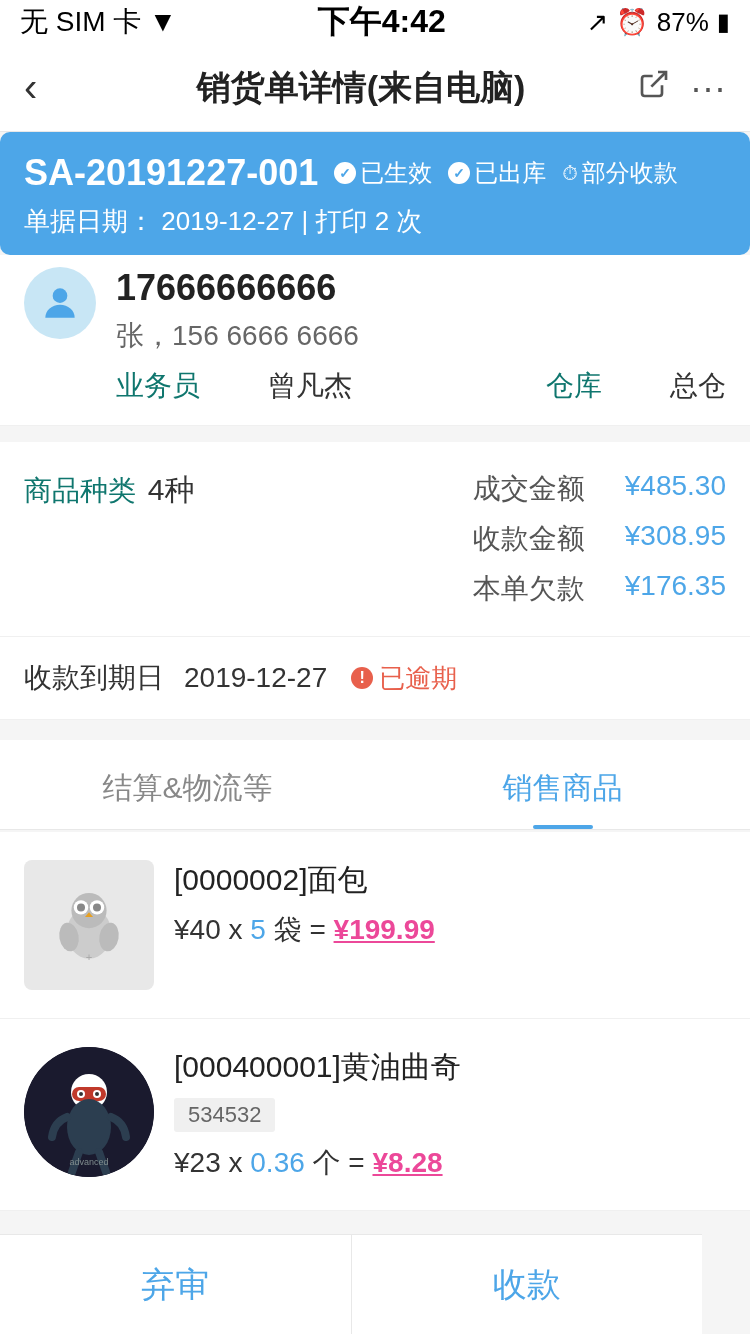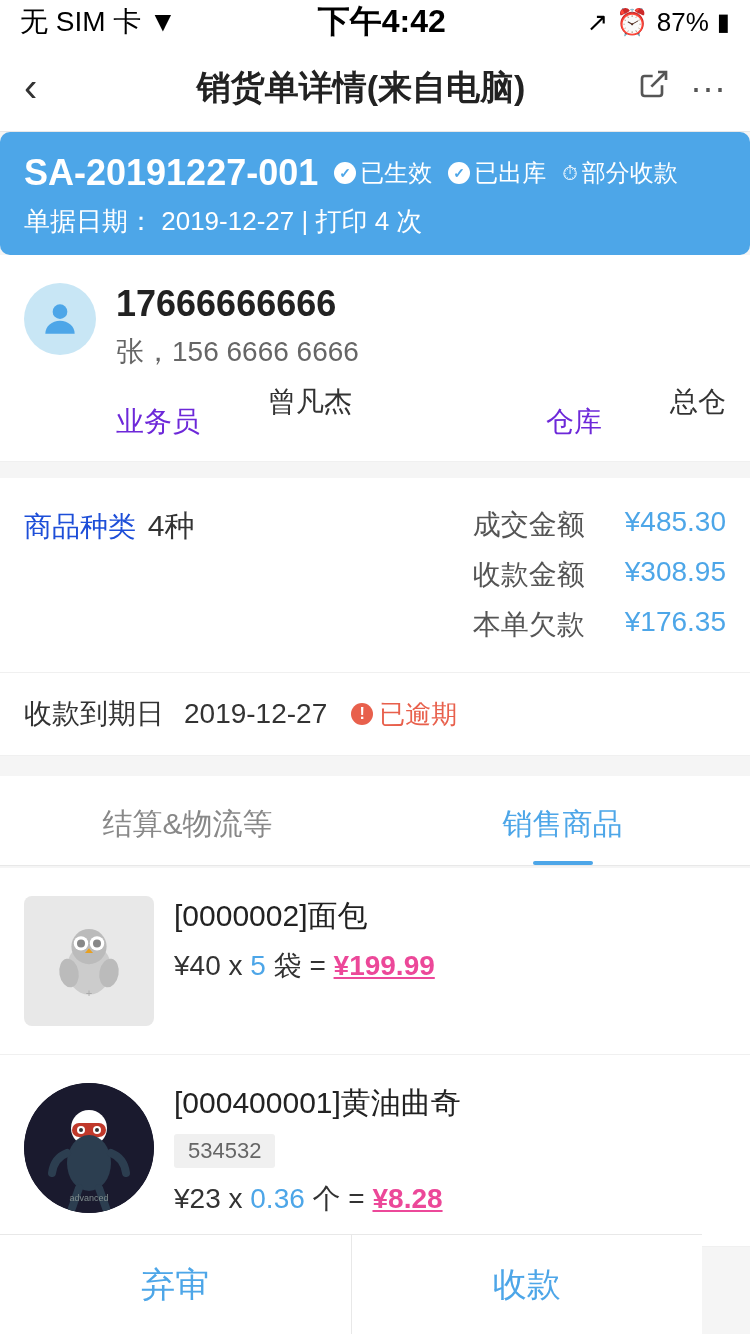--- a/index.html
+++ b/index.html
@@ -98,21 +98,21 @@
       font-size: 20px;
     }
     .banner-row2 {
       font-size: 26px;
       color: #fff;
     }
 
     
     .customer-section {
       background: #fff;
-      padding: 28px 24px 20px;
+      padding: 12px 24px 20px;
       display: flex;
       align-items: flex-start;
       gap: 20px;
       border-bottom: 1px solid #f0f0f0;
     }
     .customer-info { flex: 1; }
     .customer-name {
       font-size: 36px;
       font-weight: 600;
       color: #222;
@@ -122,40 +122,40 @@
       font-size: 28px;
       color: #666;
       margin-bottom: 12px;
     }
     .customer-meta {
       display: flex;
       gap: 60px;
       font-size: 28px;
       color: #333;
     }
-    .meta-label { color: #6d28d9; margin-top: 20px; }
+    .meta-label { color: #0f766e; }
     .meta-value { color: #333; }
 
     
     .divider {
       height: 16px;
       background: #f5f5f5;
     }
 
     
     .summary-section {
       background: #fff;
       padding: 28px 24px;
       display: flex;
       justify-content: space-between;
       align-items: flex-start;
       border-bottom: 1px solid #f0f0f0;
     }
     .summary-left { font-size: 28px; color: #333; }
-    .summary-label { color: #1d4ed8; }
+    .summary-label { color: #0f766e; }
     .summary-count { color: #333; font-weight: 500; font-size: 30px; }
     .summary-right { text-align: right; }
     .summary-row {
       display: flex;
       justify-content: space-between;
       gap: 40px;
       margin-bottom: 12px;
       font-size: 28px;
     }
     .summary-row:last-child { margin-bottom: 0; }
@@ -354,21 +354,21 @@
     </span>
     <span class="badge">
       <span class="badge-clock">⏱</span>
       <span>部分收款</span>
     </span>
   </div>
   <div class="banner-row2">
     <span>单据日期：</span>
     <span>2019-12-27</span>
     <span> | </span>
-    <span>打印 4 次</span>
+    <span>打印 2 次</span>
   </div>
 </div>
 
 <div class="customer-section">
   <div class="avatar-circle">
     <svg width="44" height="44" viewBox="0 0 24 24" fill="#4da6e8">
       <circle cx="12" cy="8" r="4"></circle>
       <path d="M4 20c0-4 3.6-7 8-7s8 3 8 7"></path>
     </svg>
   </div>

